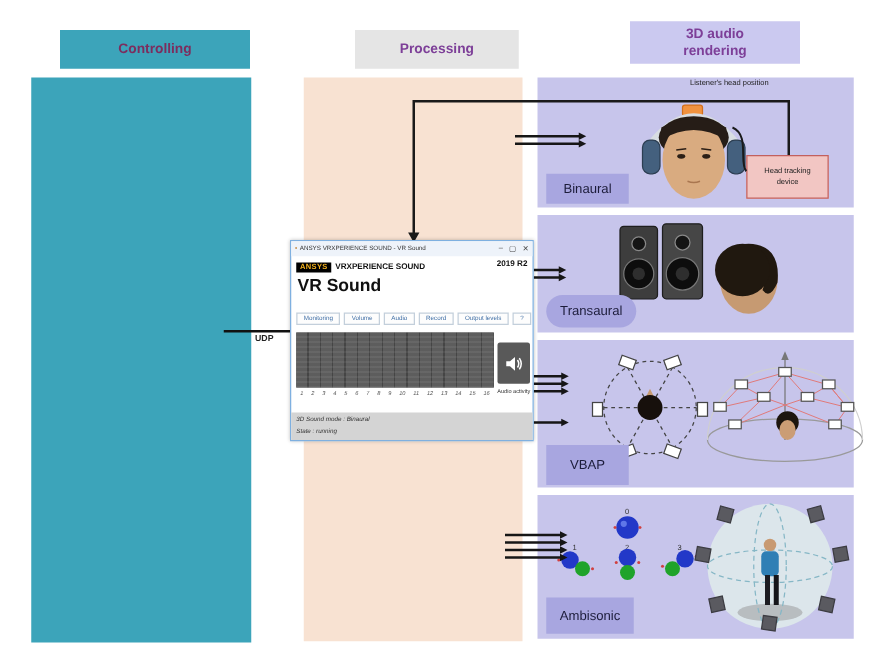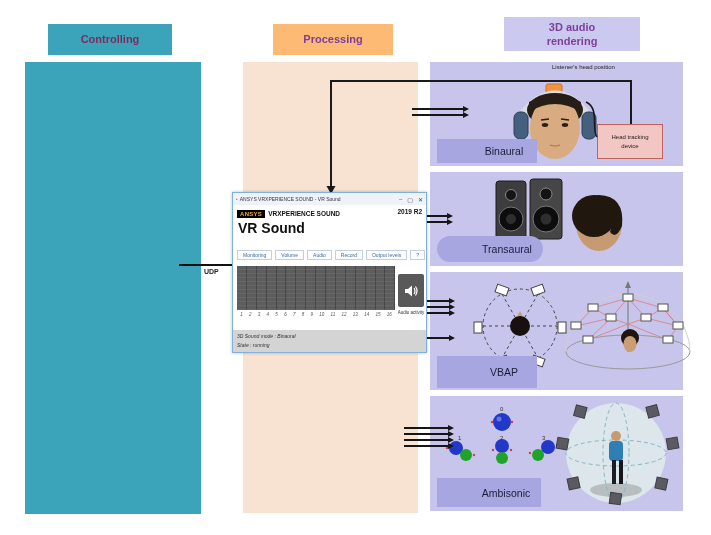--- a/index.html
+++ b/index.html
@@ -2,40 +2,40 @@
 <html><head>
 <meta charset="utf-8">
 <style>
   html,body{margin:0;padding:0;background:#fff;}
   .canvas{position:relative;width:711px;height:535px;background:#fff;overflow:hidden;
           font-family:"Liberation Sans",sans-serif;}
   .abs{position:absolute;}
   
   .hdr{position:absolute;display:flex;align-items:center;justify-content:center;
        font-weight:bold;font-size:11px;text-align:center;white-space:pre-line;line-height:1.3;}
-  .hdr-controlling{left:48px;top:24px;width:124px;height:31px;background:#3ca4ba;color:#7c2d5e;}
-  .hdr-processing{left:273px;top:24px;width:120px;height:31px;background:#fdba74;color:#7d3f98;}
+  .hdr-controlling{left:48px;top:24px;width:152px;height:31px;background:#3ca4ba;color:#7c2d5e;}
+  .hdr-processing{left:284px;top:24px;width:131px;height:31px;background:#e5e5e5;color:#7d3f98;}
   .hdr-rendering{left:504px;top:17px;width:136px;height:34px;background:#cbc9f0;color:#7d3f98;}
   
   .col-teal{position:absolute;left:25px;top:62px;width:176px;height:452px;background:#3ca4ba;}
   .col-peach{position:absolute;left:243px;top:62px;width:175px;height:451px;background:#f8e2d2;}
   
   .vrbox{position:absolute;left:54px;top:215px;width:124px;height:99px;background:#fff;
          border:1px solid #8fb4e3;display:flex;align-items:center;justify-content:center;
          font-size:11.5px;color:#1b1b1b;text-align:center;white-space:pre-line;line-height:1.35;}
   .udp-line{position:absolute;left:179px;top:264px;width:54px;height:2px;background:#111;}
   .udp-label{position:absolute;left:204px;top:268px;font-size:7px;font-weight:bold;color:#222;}
   
   .section{position:absolute;left:430px;width:253px;background:#c7c5eb;}
   .sec-binaural{top:62px;height:104px;}
   .sec-transaural{top:172px;height:94px;}
   .sec-vbap{top:272px;height:118px;}
   .sec-ambisonic{top:396px;height:115px;}
   .sec-label{position:absolute;background:#a8a6e0;color:#1c1c3a;display:flex;align-items:center;
-             justify-content:center;font-size:10.5px;padding-left:34px;}
+             justify-content:center;font-size:10.5px;}
   .lbl-binaural{left:437px;top:139px;width:66px;height:24px;}
   .lbl-transaural{left:437px;top:236px;width:72px;height:26px;border-radius:13px;}
   .lbl-vbap{left:437px;top:356px;width:66px;height:32px;}
   .lbl-ambisonic{left:437px;top:478px;width:70px;height:29px;}
   
   .tracking-box{position:absolute;left:597px;top:124px;width:64px;height:33px;background:#f2c6c3;
                 border:1px solid #c2605e;display:flex;align-items:center;justify-content:center;
                 text-align:center;font-size:6px;color:#222;white-space:pre-line;line-height:1.4;}
   .listener-label{position:absolute;left:552px;top:64px;font-size:6px;color:#222;}
   

